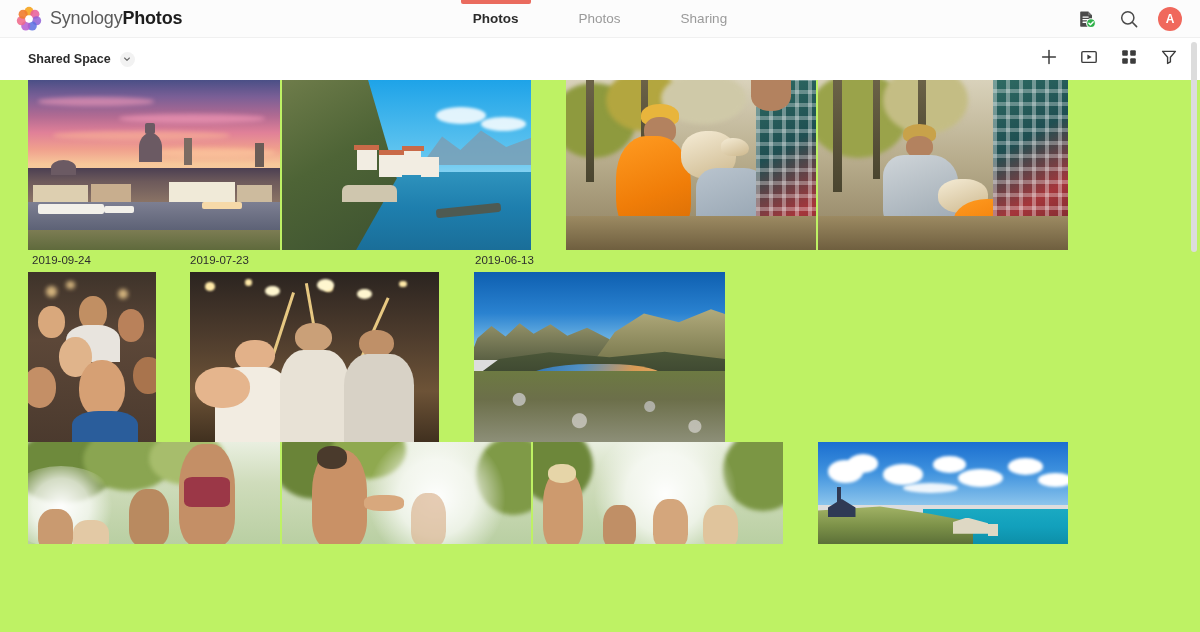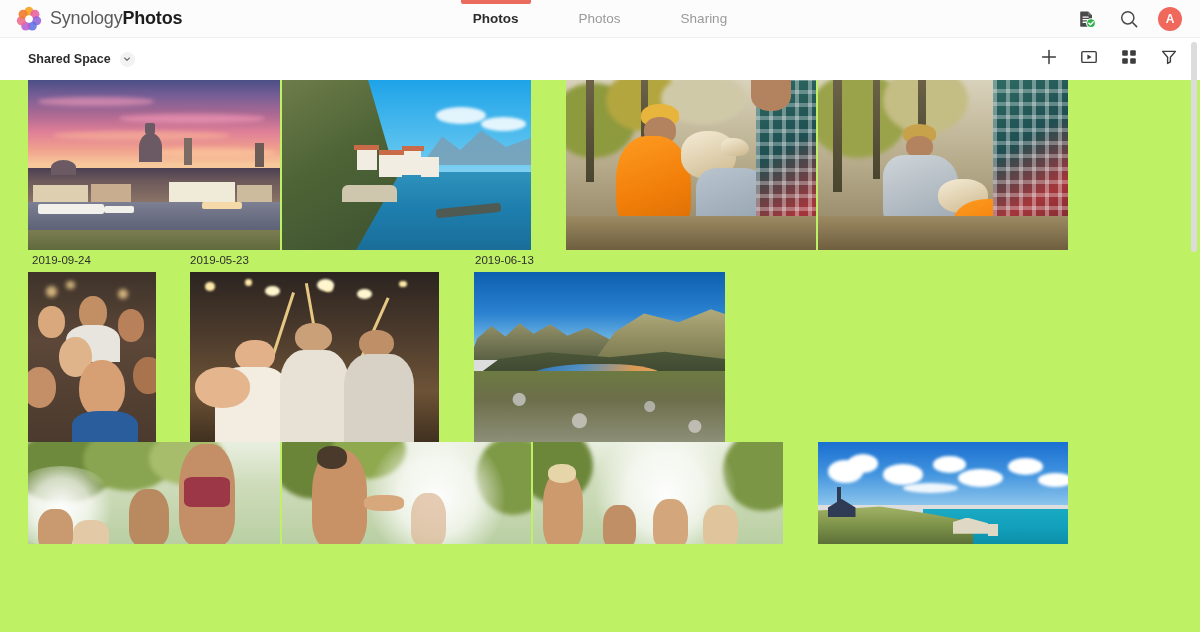--- a/index.html
+++ b/index.html
@@ -395,21 +395,21 @@
             <div class="ground"></div>
           </div>
         </div>
 
       </div>
     </div>
 
     <div class="row">
       <div class="date-row">
         <div class="date-lbl" style="left:32px">2019-09-24</div>
-        <div class="date-lbl" style="left:190px">2019-05-23</div>
+        <div class="date-lbl" style="left:190px">2019-07-23</div>
         <div class="date-lbl" style="left:475px">2019-06-13</div>
       </div>
       <div class="photos-row" style="height:170px">
 
         <div class="photo" style="left:28px;top:0;width:128px;height:170px">
           <div class="inner ph selfie">
             <div class="bokeh" style="left:14%;top:8%;width:9%;height:7%"></div>
             <div class="bokeh" style="left:30%;top:5%;width:7%;height:5%"></div>
             <div class="bokeh" style="left:70%;top:10%;width:8%;height:6%"></div>
             <div class="head" style="left:40%;top:14%;width:22%;height:20%;background:#c18f63"></div>

